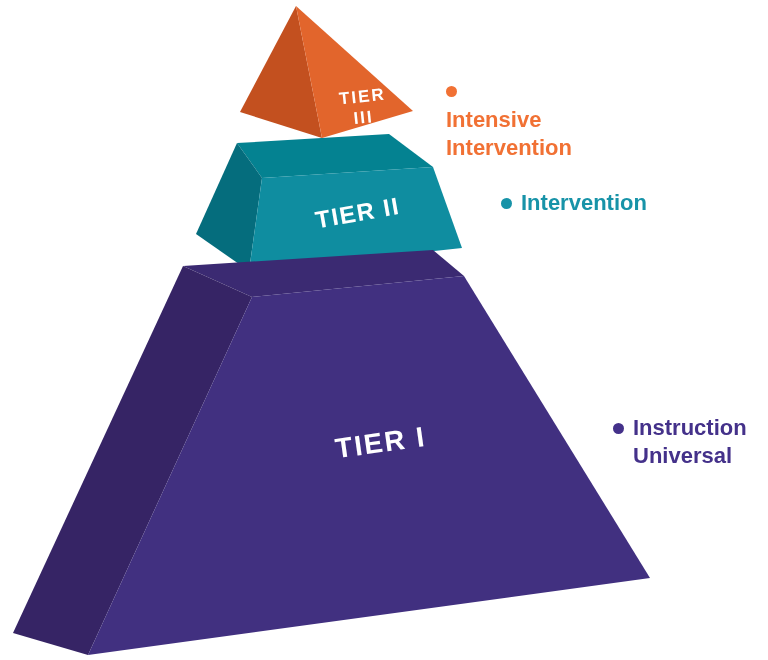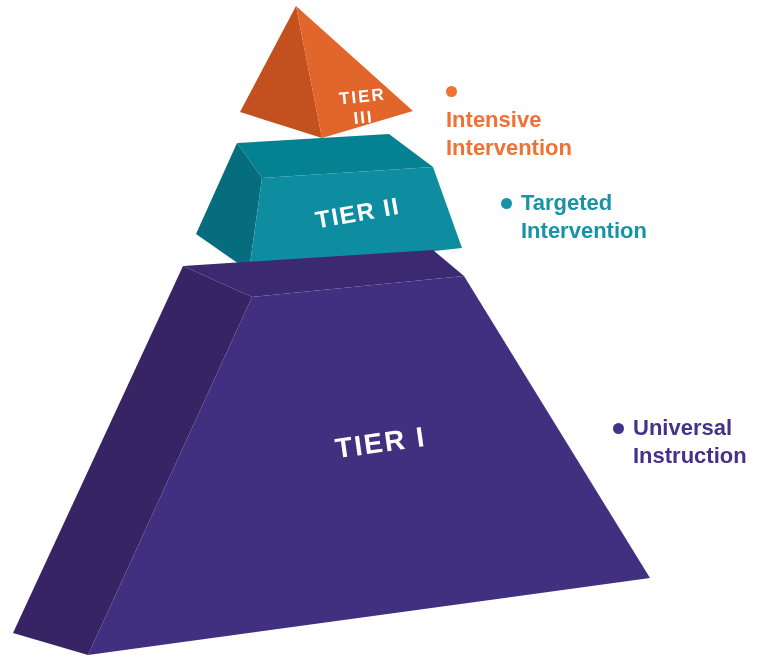--- a/index.html
+++ b/index.html
@@ -79,26 +79,25 @@
     <span class="dot"></span>
     <span>
       <div>Intensive</div>
       <div>Intervention</div>
     </span>
   </div>
 
   <div class="legend legend-tier2" style="left:501px;top:189px;">
     <span class="dot"></span>
     <span>
-      <div>Targeted</div>
       <div>Intervention</div>
     </span>
   </div>
 
   <div class="legend legend-tier1" style="left:613px;top:414px;">
     <span class="dot"></span>
     <span>
+      <div>Instruction</div>
       <div>Universal</div>
-      <div>Instruction</div>
     </span>
   </div>
 
 </div>
 
 </body></html>

